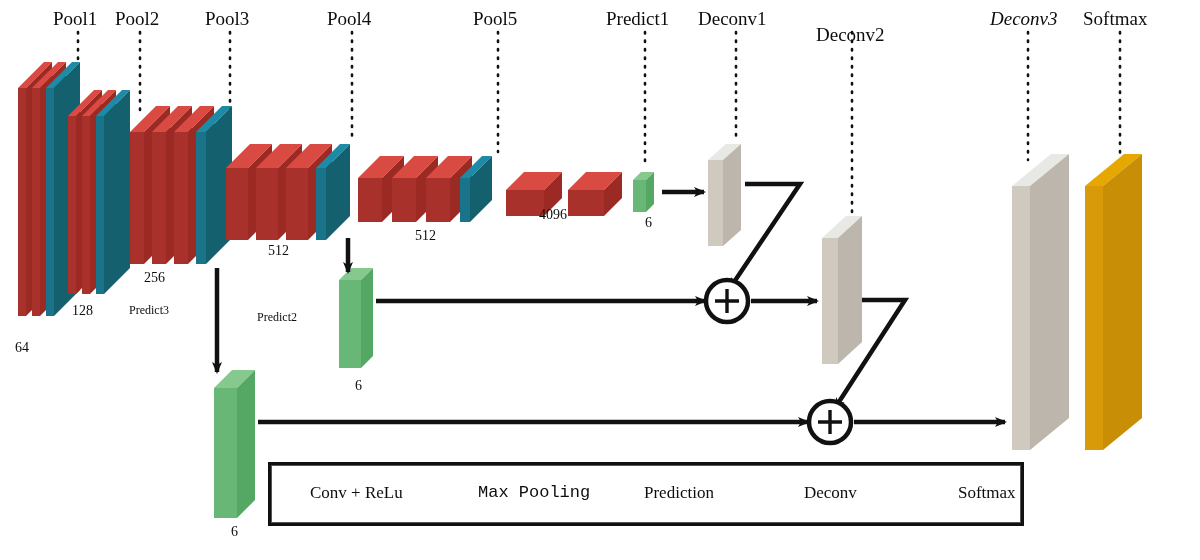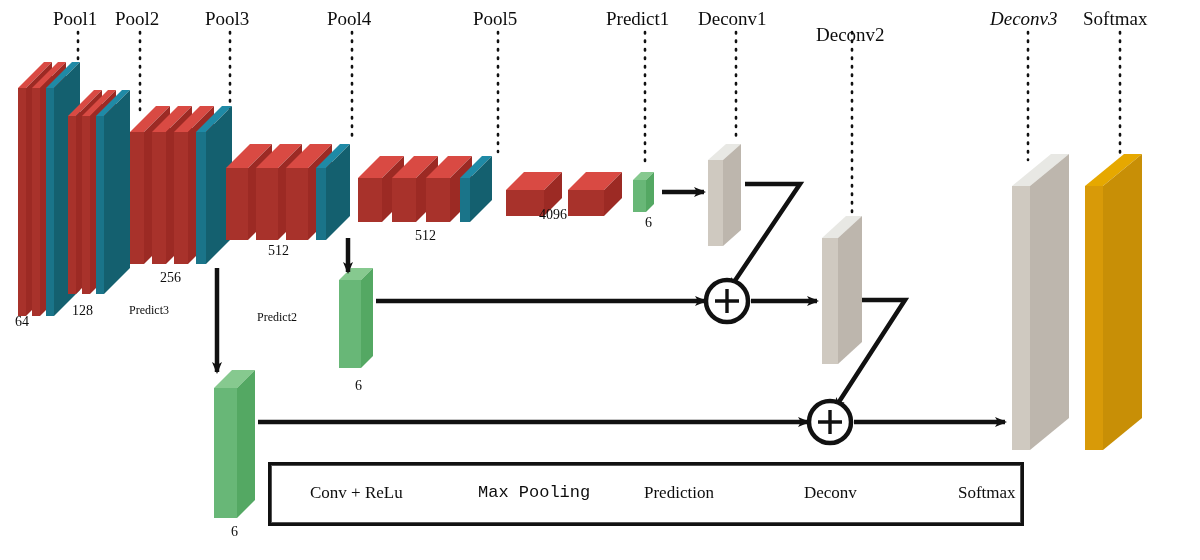--- a/index.html
+++ b/index.html
@@ -272,23 +272,23 @@
       <div class="lbl toplbl" style="left: 205px; top: 8px;">Pool3</div>
       <div class="lbl toplbl" style="left: 327px; top: 8px;">Pool4</div>
       <div class="lbl toplbl" style="left: 473px; top: 8px;">Pool5</div>
       <div class="lbl toplbl" style="left: 606px; top: 8px;">Predict1</div>
       <div class="lbl toplbl" style="left: 698px; top: 8px;">Deconv1</div>
       <div class="lbl toplbl" style="left: 816px; top: 24px;">Deconv2</div>
       <div class="lbl toplbl" style="left: 990px; top: 8px; font-style: italic;">Deconv3</div>
       <div class="lbl toplbl" style="left: 1083px; top: 8px;">Softmax</div>
     </div>
   <div id="channel-labels">
-      <div class="lbl numlbl" style="left: 15px; top: 314px;">64</div>
+      <div class="lbl numlbl" style="left: 15px; top: 340px;">64</div>
       <div class="lbl numlbl" style="left: 72px; top: 303px;">128</div>
-      <div class="lbl numlbl" style="left: 160px; top: 270px; text-align: right;">256</div>
+      <div class="lbl numlbl" style="left: 144px; top: 270px; text-align: right;">256</div>
       <div class="lbl numlbl" style="left: 268px; top: 243px;">512</div>
       <div class="lbl numlbl" style="left: 415px; top: 228px;">512</div>
       <div class="lbl numlbl" style="left: 539px; top: 207px;">4096</div>
       <div class="lbl numlbl" style="left: 645px; top: 215px;">6</div>
       <div class="lbl numlbl" style="left: 355px; top: 378px;">6</div>
       <div class="lbl numlbl" style="left: 231px; top: 524px;">6</div>
     </div>
   <div id="predict-labels">
       <div class="lbl predlbl" style="left: 257px; top: 310px;">Predict2</div>
       <div class="lbl predlbl" style="left: 129px; top: 303px;">Predict3</div>

